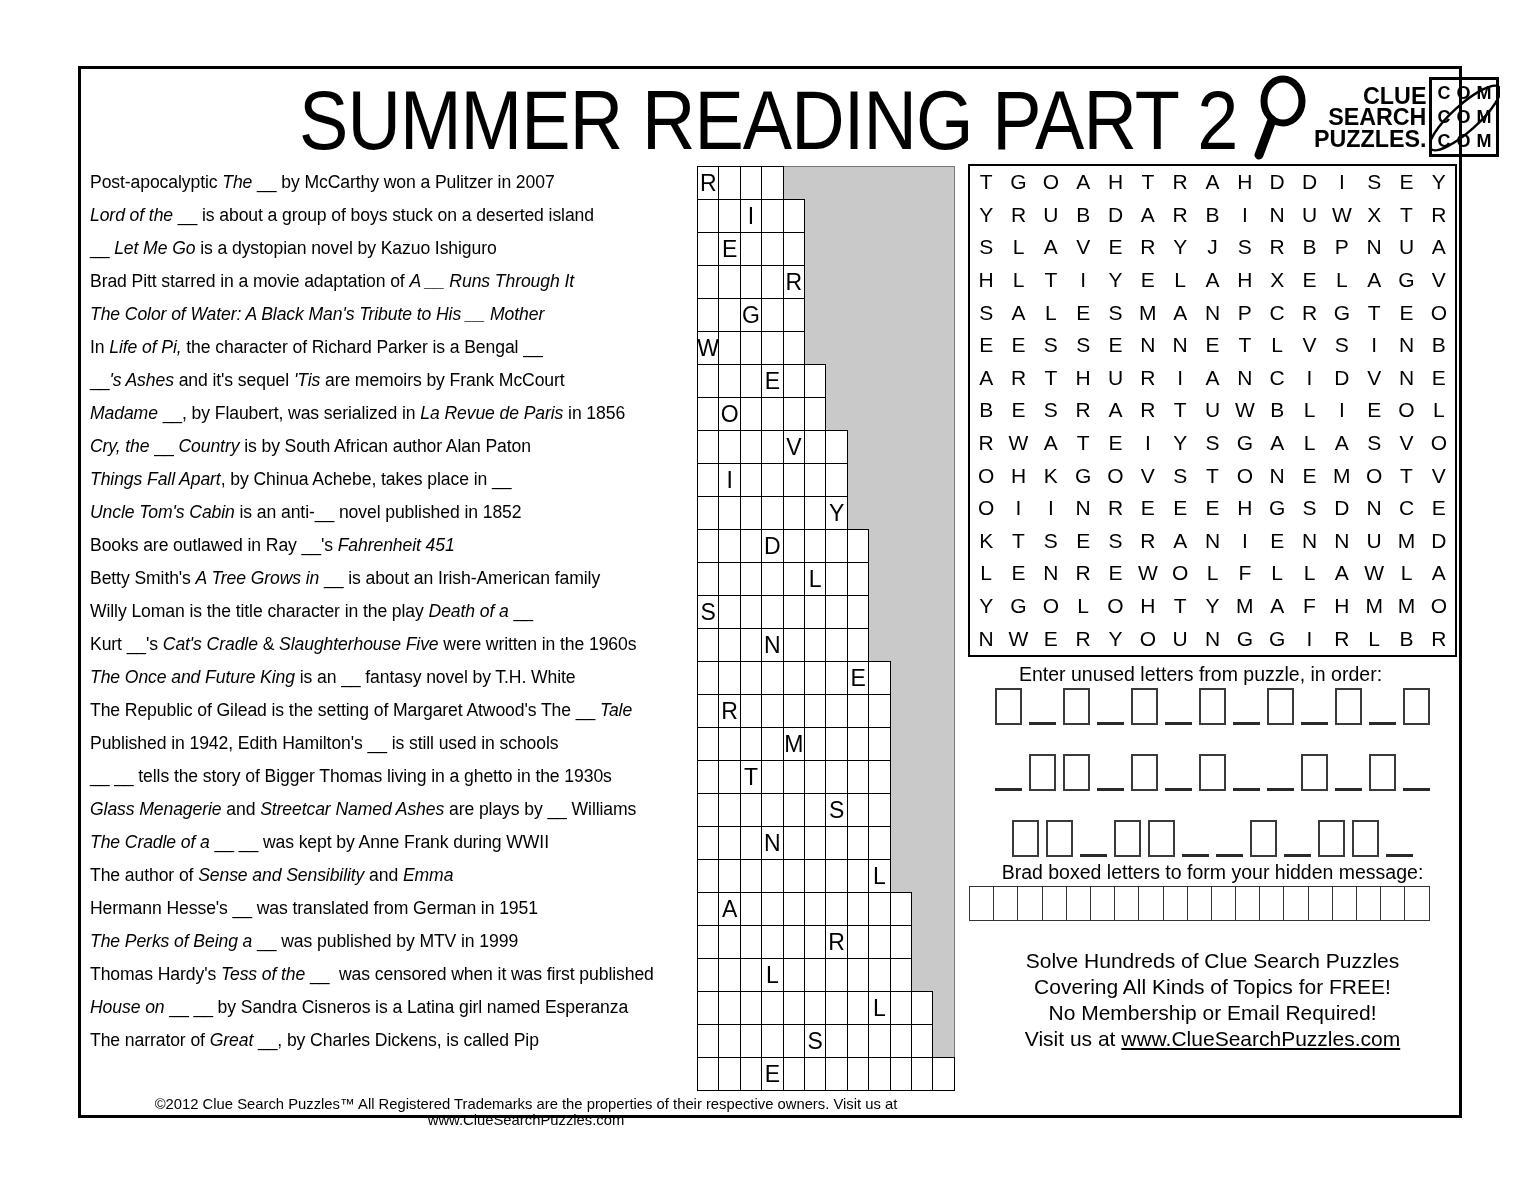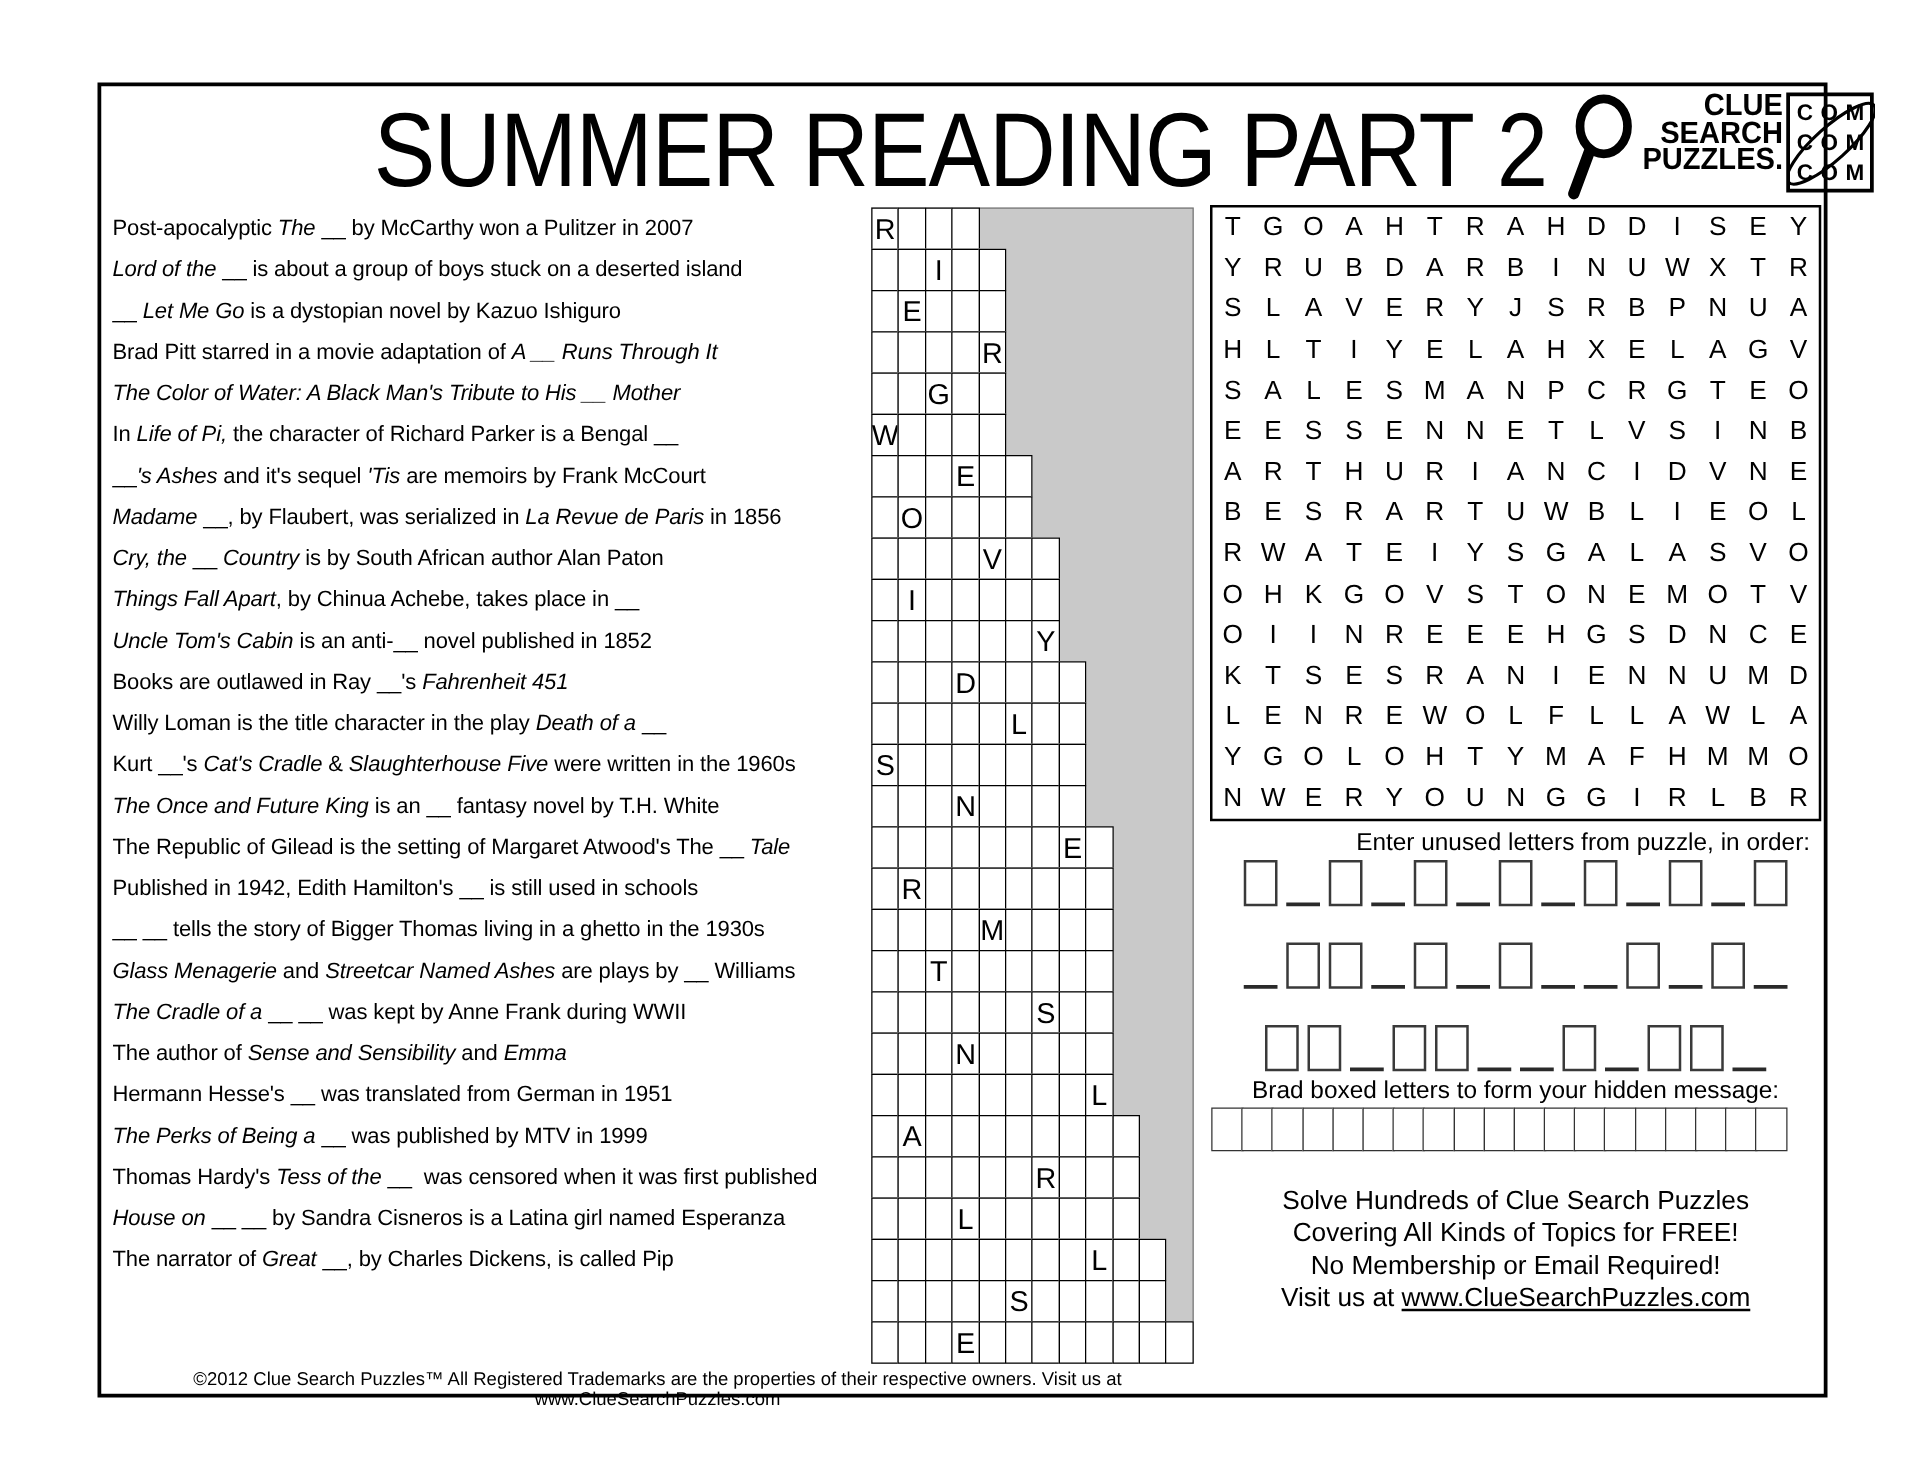--- a/index.html
+++ b/index.html
@@ -11,21 +11,21 @@
   .page-border { position:absolute; left:78px; top:66px; width:1384px; height:1052px;
     border:3px solid #000; box-sizing:border-box; }
 
   
   .title-wrap { position:absolute; left:0; top:72px; width:1536px; text-align:center; }
   .page-title { display:inline-block; font-size:84px; font-weight:400; white-space:nowrap;
     transform:scaleX(0.88); transform-origin:center; letter-spacing:-1px; }
 
   
   .logo { position:absolute; left:1252px; top:74px; width:206px; height:86px;
-    display:flex; }
+    display:flex; align-items:center; }
   .logo svg.mag { flex:0 0 auto; }
   .logo-text { font-weight:700; font-size:24.5px; line-height:21.5px; text-align:right;
     transform:scaleX(0.95); transform-origin:right; margin-right:3px; white-space:nowrap; }
   .com-box { position:relative; border:3px solid #000; width:70px; height:80px;
     box-sizing:border-box; display:flex; flex-direction:column; justify-content:space-around;
     padding:1px 5px; font-weight:700; font-size:18px; flex:0 0 auto; }
   .com-row { display:flex; justify-content:space-between; line-height:1; }
   .com-overlay { position:absolute; left:-2px; top:-2px; pointer-events:none; }
 
   
@@ -44,21 +44,21 @@
     background:#fff; margin-right:-1px; display:flex; align-items:center; justify-content:center;
     font-size:23px; }
 
   
   .wordsearch { position:absolute; left:968px; top:164px; width:489px; height:493px;
     border:2px solid #000; box-sizing:border-box; display:grid;
     grid-template-columns:repeat(15,1fr); grid-template-rows:repeat(15,1fr); }
   .ws-cell { display:flex; align-items:center; justify-content:center; font-size:21px; }
 
   
-  .ul-title { position:absolute; left:1039px; top:663px; width:455px; text-align:center;
+  .ul-title { position:absolute; left:973px; top:663px; width:455px; text-align:center;
     font-size:19.5px; }
   .ul-row { position:absolute; left:985px; width:455px; display:flex; justify-content:center;
     gap:7px; align-items:flex-end; }
   #ul-row-1 { top:688px; } #ul-row-2 { top:754px; } #ul-row-3 { top:820px; }
   .slot-box { width:27px; height:37px; border:2.5px solid #3a3a3a; box-sizing:border-box; background:#fff; }
   .slot-dash { width:27px; height:37px; border-bottom:3px solid #2a2a2a; box-sizing:border-box; }
 
   
   .hm-title { position:absolute; left:985px; top:861px; width:455px; text-align:center;
     font-size:19.5px; }
@@ -122,20 +122,21 @@
     <div class="clue-line"><span>__ </span><i>Let Me Go</i><span> is a dystopian novel by Kazuo Ishiguro</span></div>
     <div class="clue-line"><span>Brad Pitt starred in a movie adaptation of </span><i>A __ Runs Through It</i></div>
     <div class="clue-line"><i>The Color of Water: A Black Man's Tribute to His __ Mother</i></div>
     <div class="clue-line"><span>In </span><i>Life of Pi,</i><span> the character of Richard Parker is a Bengal __</span></div>
     <div class="clue-line"><span>__</span><i>'s Ashes</i><span> and it's sequel </span><i>'Tis</i><span> are memoirs by Frank McCourt</span></div>
     <div class="clue-line"><i>Madame</i><span> __, by Flaubert, was serialized in </span><i>La Revue de Paris</i><span> in 1856</span></div>
     <div class="clue-line"><i>Cry, the</i><span> __ </span><i>Country</i><span> is by South African author Alan Paton</span></div>
     <div class="clue-line"><i>Things Fall Apart</i><span>, by Chinua Achebe, takes place in __</span></div>
     <div class="clue-line"><i>Uncle Tom's Cabin</i><span> is an anti-__ novel published in 1852</span></div>
     <div class="clue-line"><span>Books are outlawed in Ray __'s </span><i>Fahrenheit 451</i></div>
+    <div class="clue-line"><span>Betty Smith's </span><i>A Tree Grows in</i><span> __ is about an Irish-American family</span></div>
     <div class="clue-line"><span>Willy Loman is the title character in the play </span><i>Death of a</i><span> __</span></div>
     <div class="clue-line"><span>Kurt __'s </span><i>Cat's Cradle</i><span> &amp; </span><i>Slaughterhouse Five</i><span> were written in the 1960s</span></div>
     <div class="clue-line"><i>The Once and Future King</i><span> is an __ fantasy novel by T.H. White</span></div>
     <div class="clue-line"><span>The Republic of Gilead is the setting of Margaret Atwood's The __ </span><i>Tale</i></div>
     <div class="clue-line"><span>Published in 1942, Edith Hamilton's __ is still used in schools</span></div>
     <div class="clue-line"><span>__ __ tells the story of Bigger Thomas living in a ghetto in the 1930s</span></div>
     <div class="clue-line"><i>Glass Menagerie</i><span> and </span><i>Streetcar Named Ashes</i><span> are plays by __ Williams</span></div>
     <div class="clue-line"><i>The Cradle of a</i><span> __ __ was kept by Anne Frank during WWII</span></div>
     <div class="clue-line"><span>The author of </span><i>Sense and Sensibility</i><span> and </span><i>Emma</i></div>
     <div class="clue-line"><span>Hermann Hesse's __ was translated from German in 1951</span></div>

